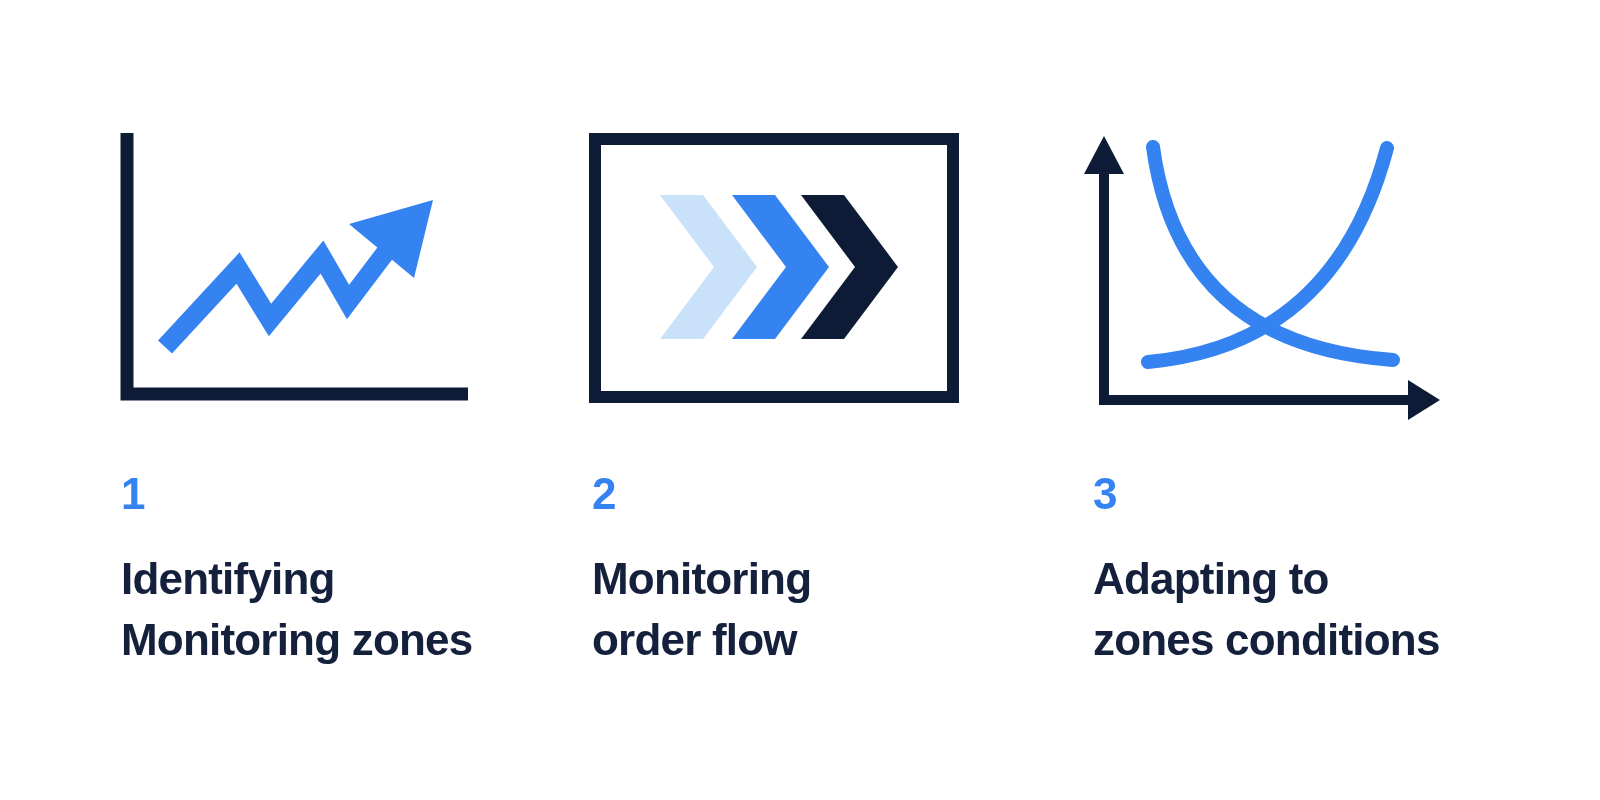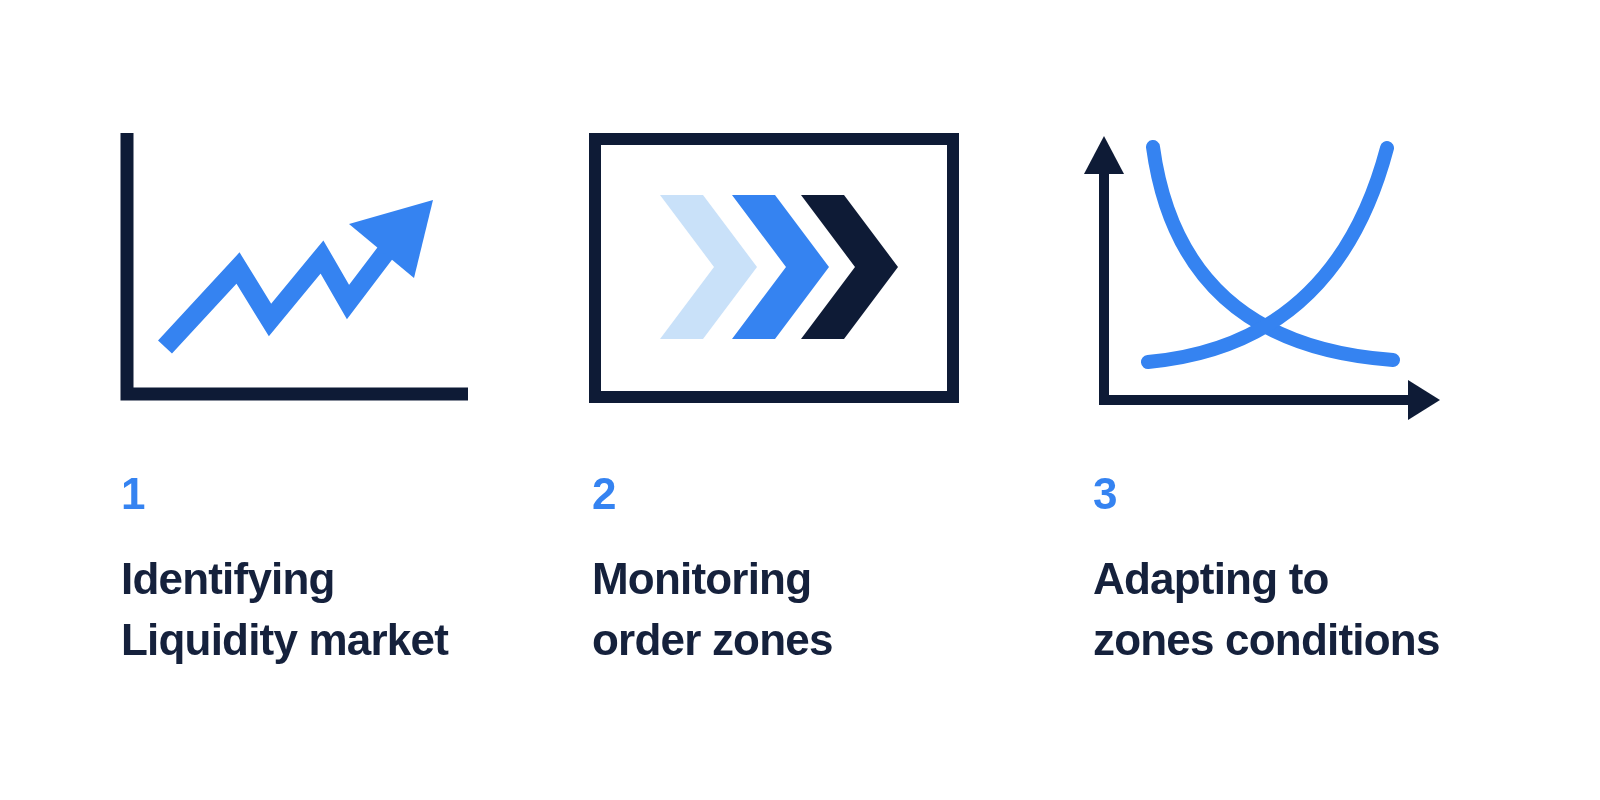--- a/index.html
+++ b/index.html
@@ -59,35 +59,35 @@
   <section>
     <div class="icon-box" style="left:120px; top:128px;">
       <svg width="350" height="273" viewBox="0 0 350 273" xmlns="http://www.w3.org/2000/svg">
         <path class="stroke-navy" d="M 7 5 L 7 266 L 348 266" stroke-width="13" stroke-linecap="butt" stroke-linejoin="miter"></path>
         <polyline class="stroke-blue" points="45,219 118,140 150,192 202,129 228,174 272,116" stroke-width="19" stroke-linecap="butt" stroke-linejoin="miter"></polyline>
         <polygon class="fill-blue" points="313,72 229,96 294,150"></polygon>
       </svg>
     </div>
     <div class="step-number col1">1</div>
     <h2 class="step-title col1">Identifying
-Liquidity market</h2>
+Monitoring zones</h2>
   </section>
 
   <section>
     <div class="icon-box" style="left:589px; top:133px;">
       <svg width="370" height="270" viewBox="0 0 370 270" xmlns="http://www.w3.org/2000/svg">
         <rect class="stroke-navy" x="6" y="6" width="358" height="258" stroke-width="12"></rect>
         <polygon class="fill-lightblue" points="71,62 114,62 168,134 114,206 71,206 125,134"></polygon>
         <polygon class="fill-blue" points="143,62 186,62 240,134 186,206 143,206 197,134"></polygon>
         <polygon class="fill-navy" points="212,62 255,62 309,134 255,206 212,206 266,134"></polygon>
       </svg>
     </div>
     <div class="step-number col2">2</div>
     <h2 class="step-title col2">Monitoring
-order zones</h2>
+order flow</h2>
   </section>
 
   <section>
     <div class="icon-box" style="left:1080px; top:130px;">
       <svg width="372" height="292" viewBox="0 0 372 292" xmlns="http://www.w3.org/2000/svg">
         <line class="stroke-navy" x1="24" y1="32" x2="24" y2="275" stroke-width="10"></line>
         <polygon class="fill-navy" points="24,6 4,44 44,44"></polygon>
         <line class="stroke-navy" x1="19" y1="270" x2="332" y2="270" stroke-width="10"></line>
         <polygon class="fill-navy" points="360,270 328,250 328,290"></polygon>
         <path class="stroke-blue" d="M 73 17 Q 100 215 313 230" stroke-width="14" stroke-linecap="round"></path>

